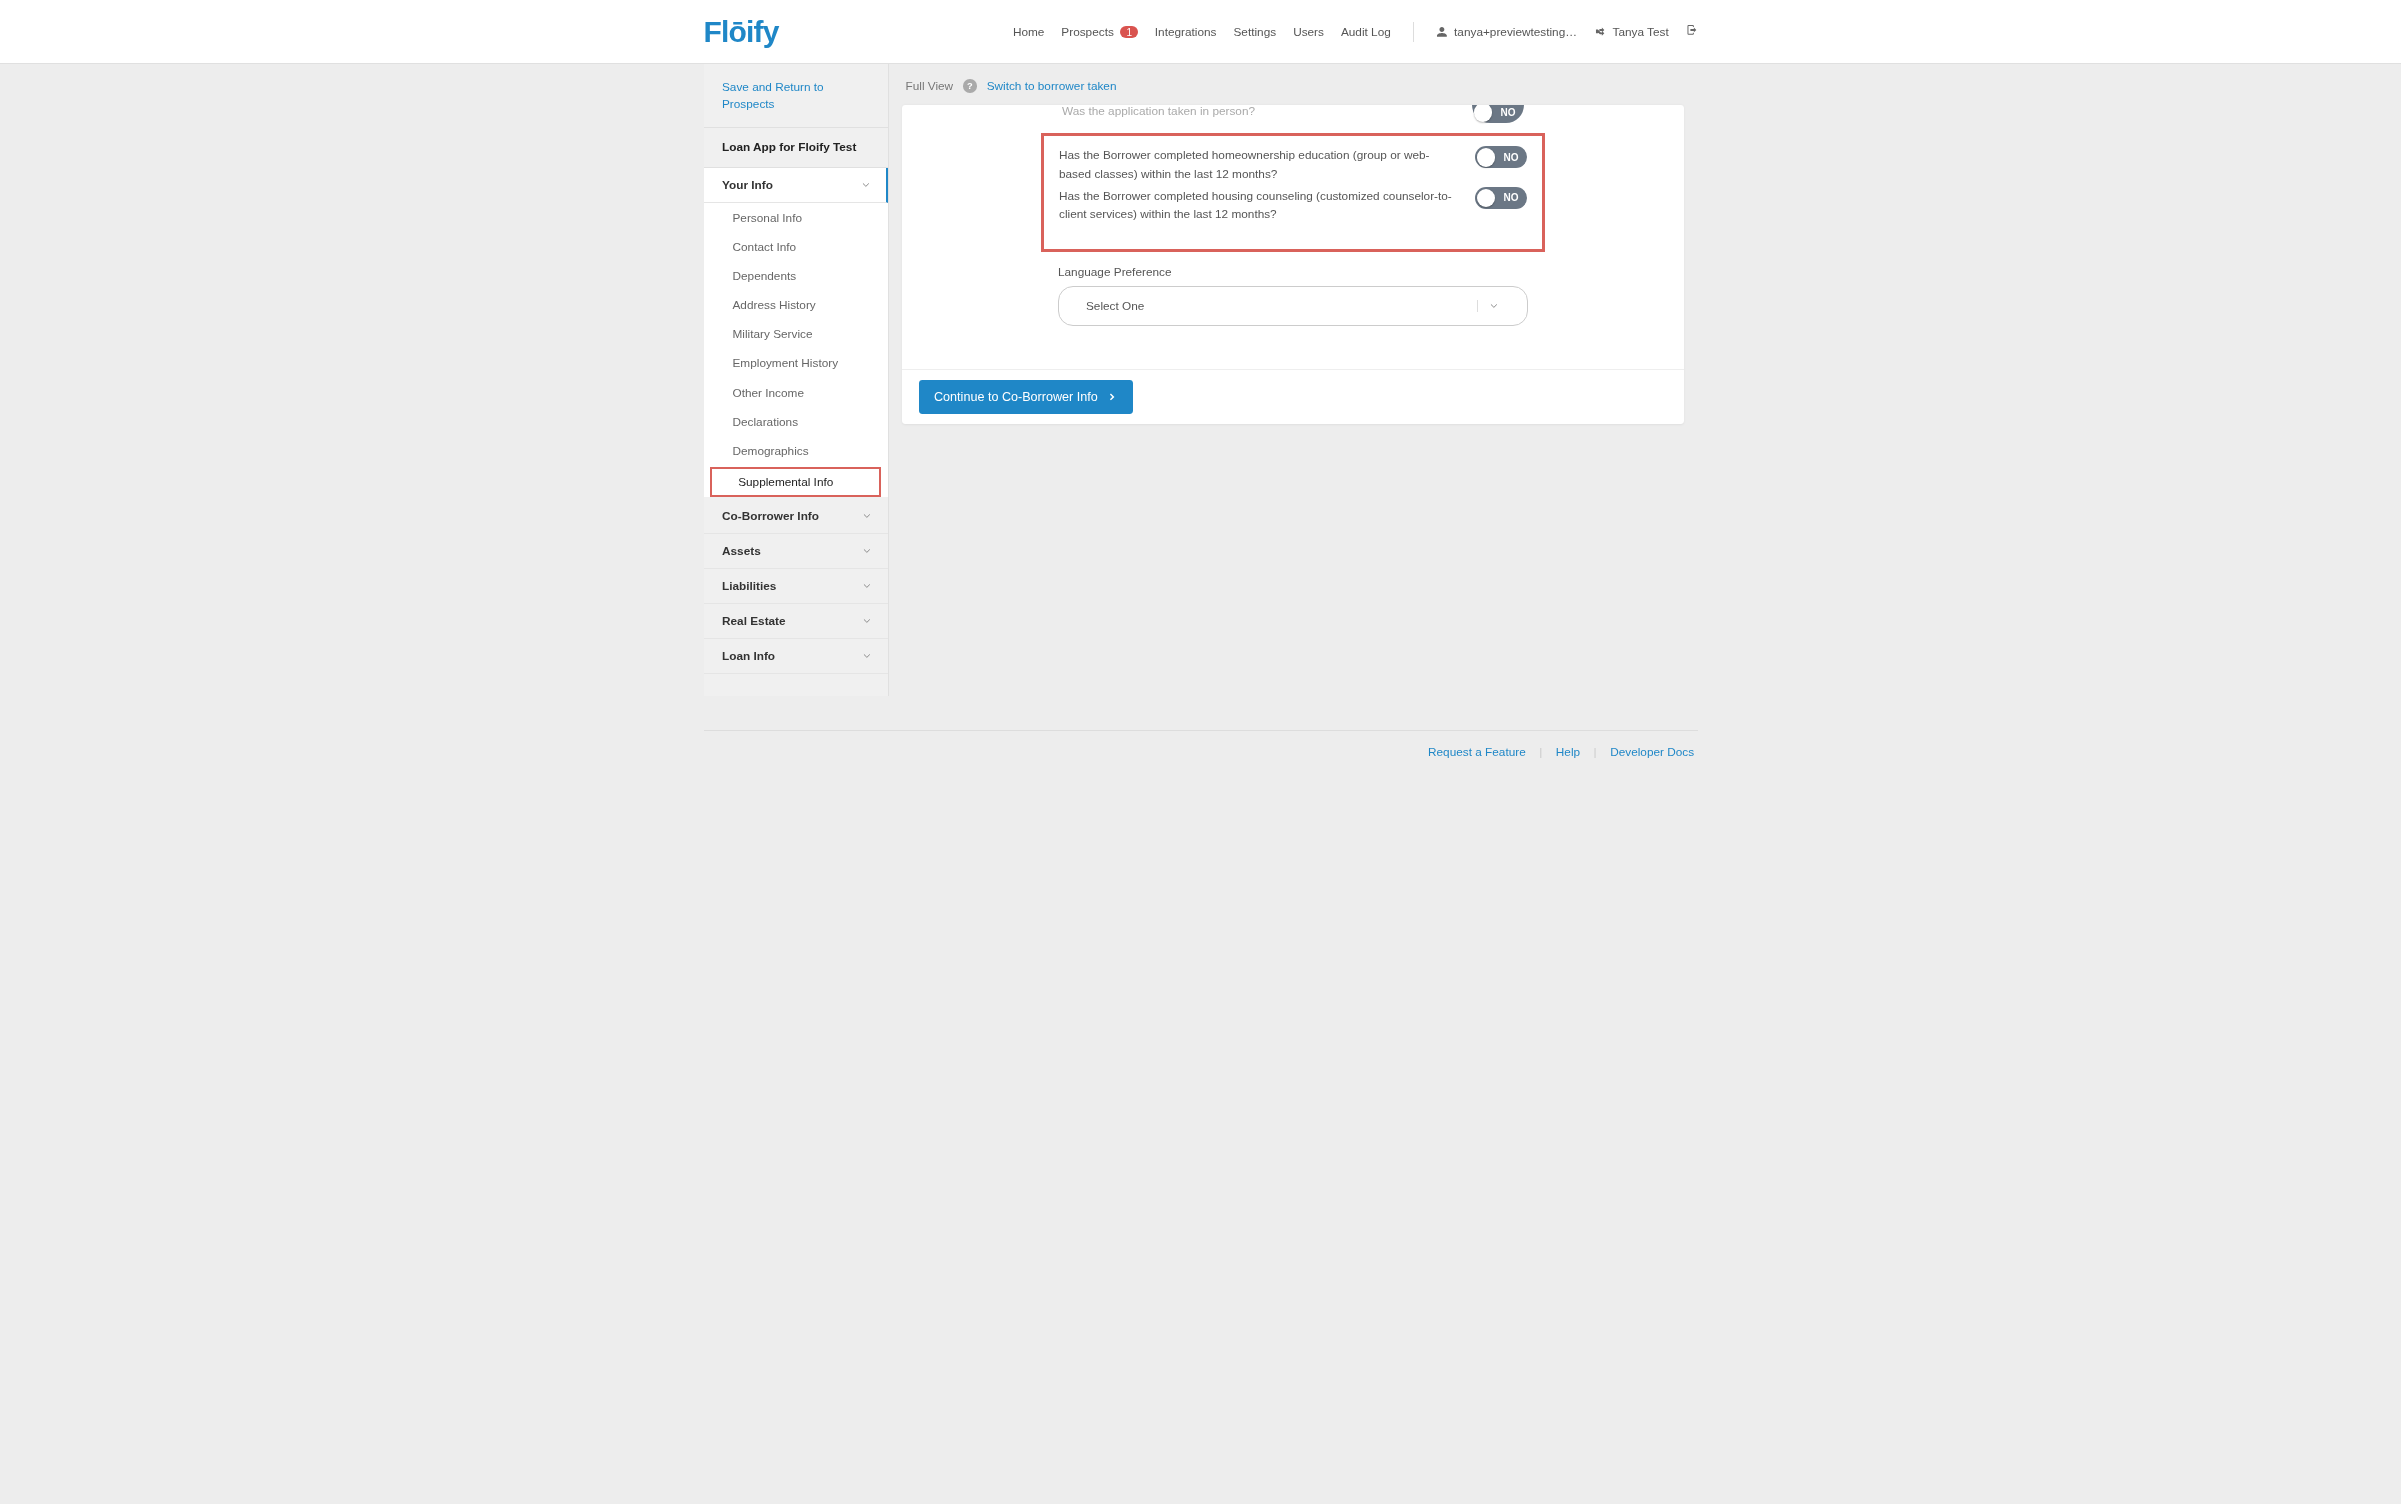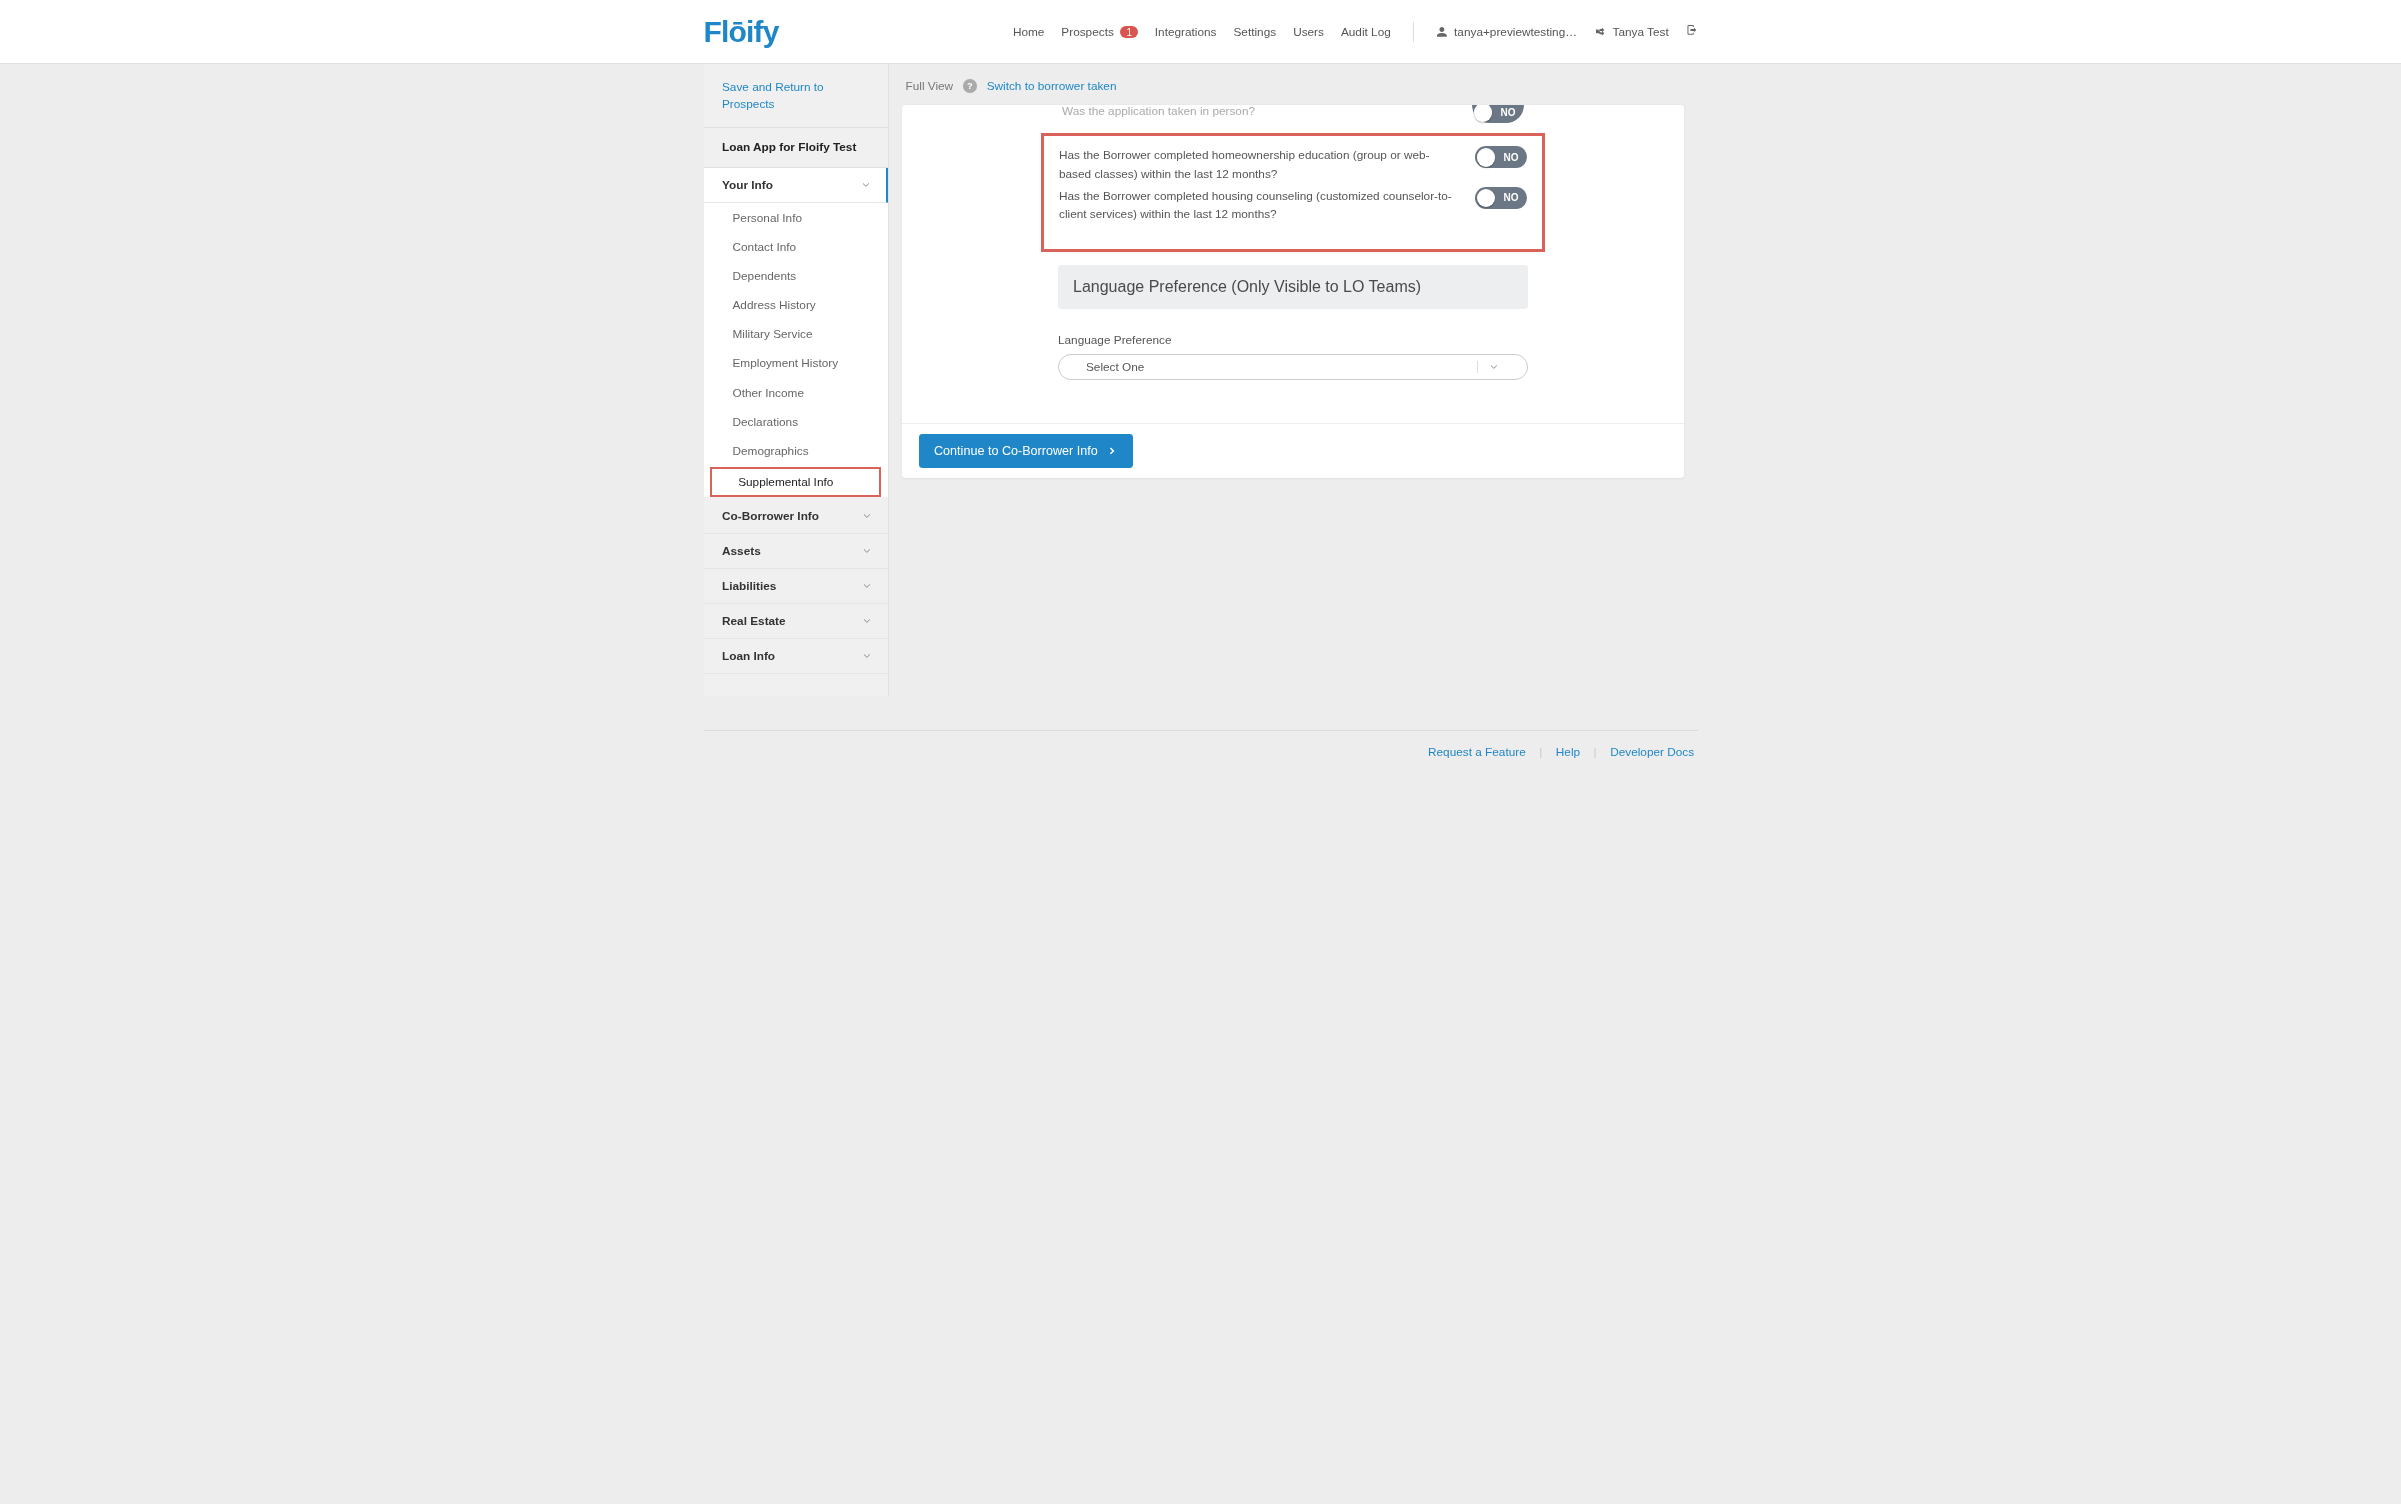--- a/index.html
+++ b/index.html
@@ -221,21 +221,21 @@
     margin: 0 156px 18.5px 156px;
   }
   .field-label {
     color: #555;
     margin-bottom: 6.7px;
     font-size: 11.8px;
   }
   .select-box {
     border: 0.8px solid #ccc;
     border-radius: 15px;
-    height: 26px;
+    height: 40px;
     display: flex;
     align-items: center;
     justify-content: space-between;
     padding: 0 27px;
     color: #555;
     cursor: pointer;
   }
   .select-caret-wrap {
     border-left: 0.8px solid #ddd;
     padding-left: 10px;
@@ -404,21 +404,20 @@
           <div class="question-row" style="margin-bottom:0">
             <div class="question-text">Has the Borrower completed housing counseling (customized counselor-to-client services) within the last 12 months?</div>
             <div class="toggle-pill">
               <div class="toggle-knob"></div>
               <span class="toggle-label">NO</span>
             </div>
           </div>
         </div>
 
         <div class="plain-section">
-          <div class="section-heading" style="margin-bottom:23.6px">Language Preference (Only Visible to LO Teams)</div>
           <div class="field-label">Language Preference</div>
           <div class="select-box">
             <span>Select One</span>
             <span class="select-caret-wrap">
               <svg class="chevron" viewBox="0 0 24 24">
                   <polyline points="6 9 12 15 18 9"></polyline>
                 </svg>
             </span>
           </div>
         </div>

